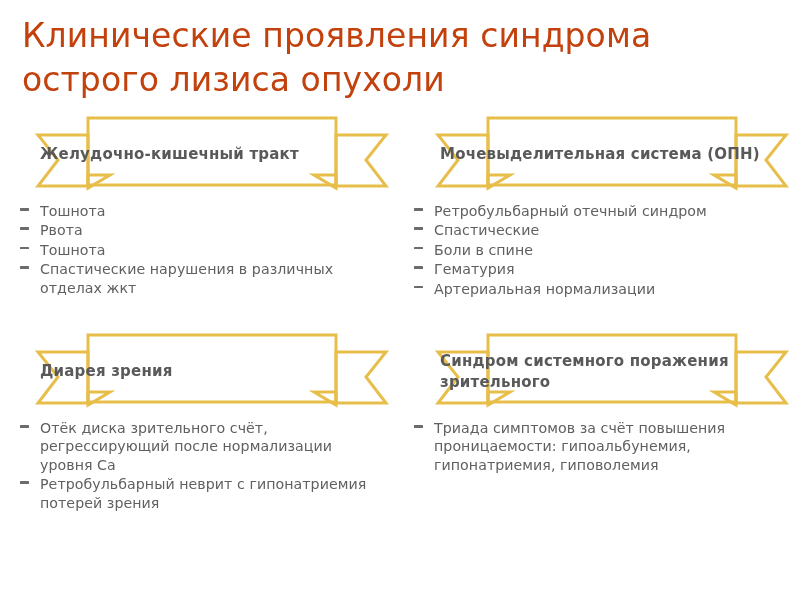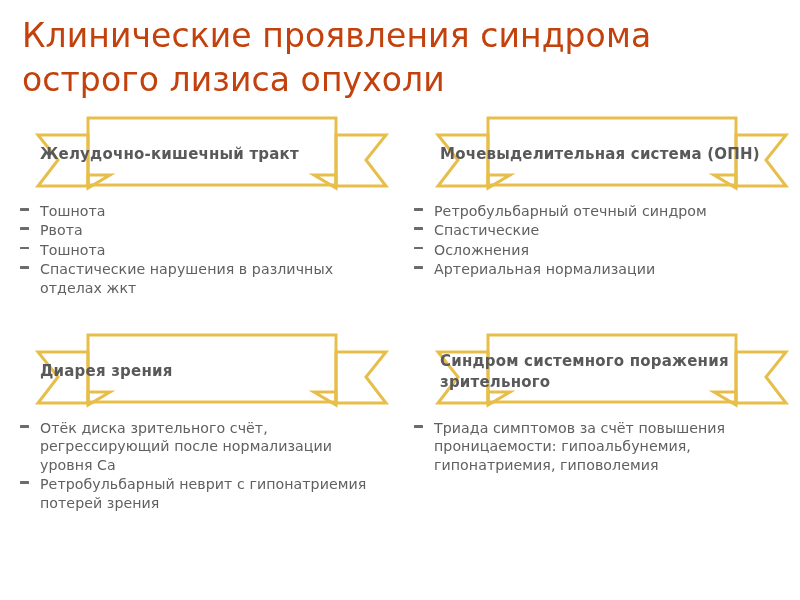--- a/index.html
+++ b/index.html
@@ -140,21 +140,22 @@
         <path d="M60 76 L60 63 L82 63 Z"></path>
         <path d="M308 76 L308 63 L286 63 Z"></path>
         <rect x="60" y="6" width="248" height="67"></rect>
       </g>
     </svg>
     <div class="ribbon-heading two-line">Мочевыделительная система (ОПН)</div>
   </div>
   <ul class="bullets">
     <li><span class="dash"></span><span>Ретробульбарный отечный синдром</span></li>
     <li><span class="dash"></span><span>Спастические</span></li>
-    <li><span class="dash"></span><span>Осложнения</span></li>
+    <li><span class="dash"></span><span>Боли в спине</span></li>
+    <li><span class="dash"></span><span>Гематурия</span></li>
     <li><span class="dash"></span><span>Артериальная нормализации</span></li>
   </ul>
 </div>
 
 <div class="section sec-eye">
   <div class="ribbon-wrap">
     <svg class="ribbon-svg" width="400" height="86" viewBox="0 0 400 86">
       <g fill="none" stroke="#E8BE4A" stroke-width="3" stroke-linejoin="miter">
         <path d="M60 23 L10 23 L30 48 L10 74 L60 74 Z"></path>
         <path d="M308 23 L358 23 L338 48 L358 74 L308 74 Z"></path>

